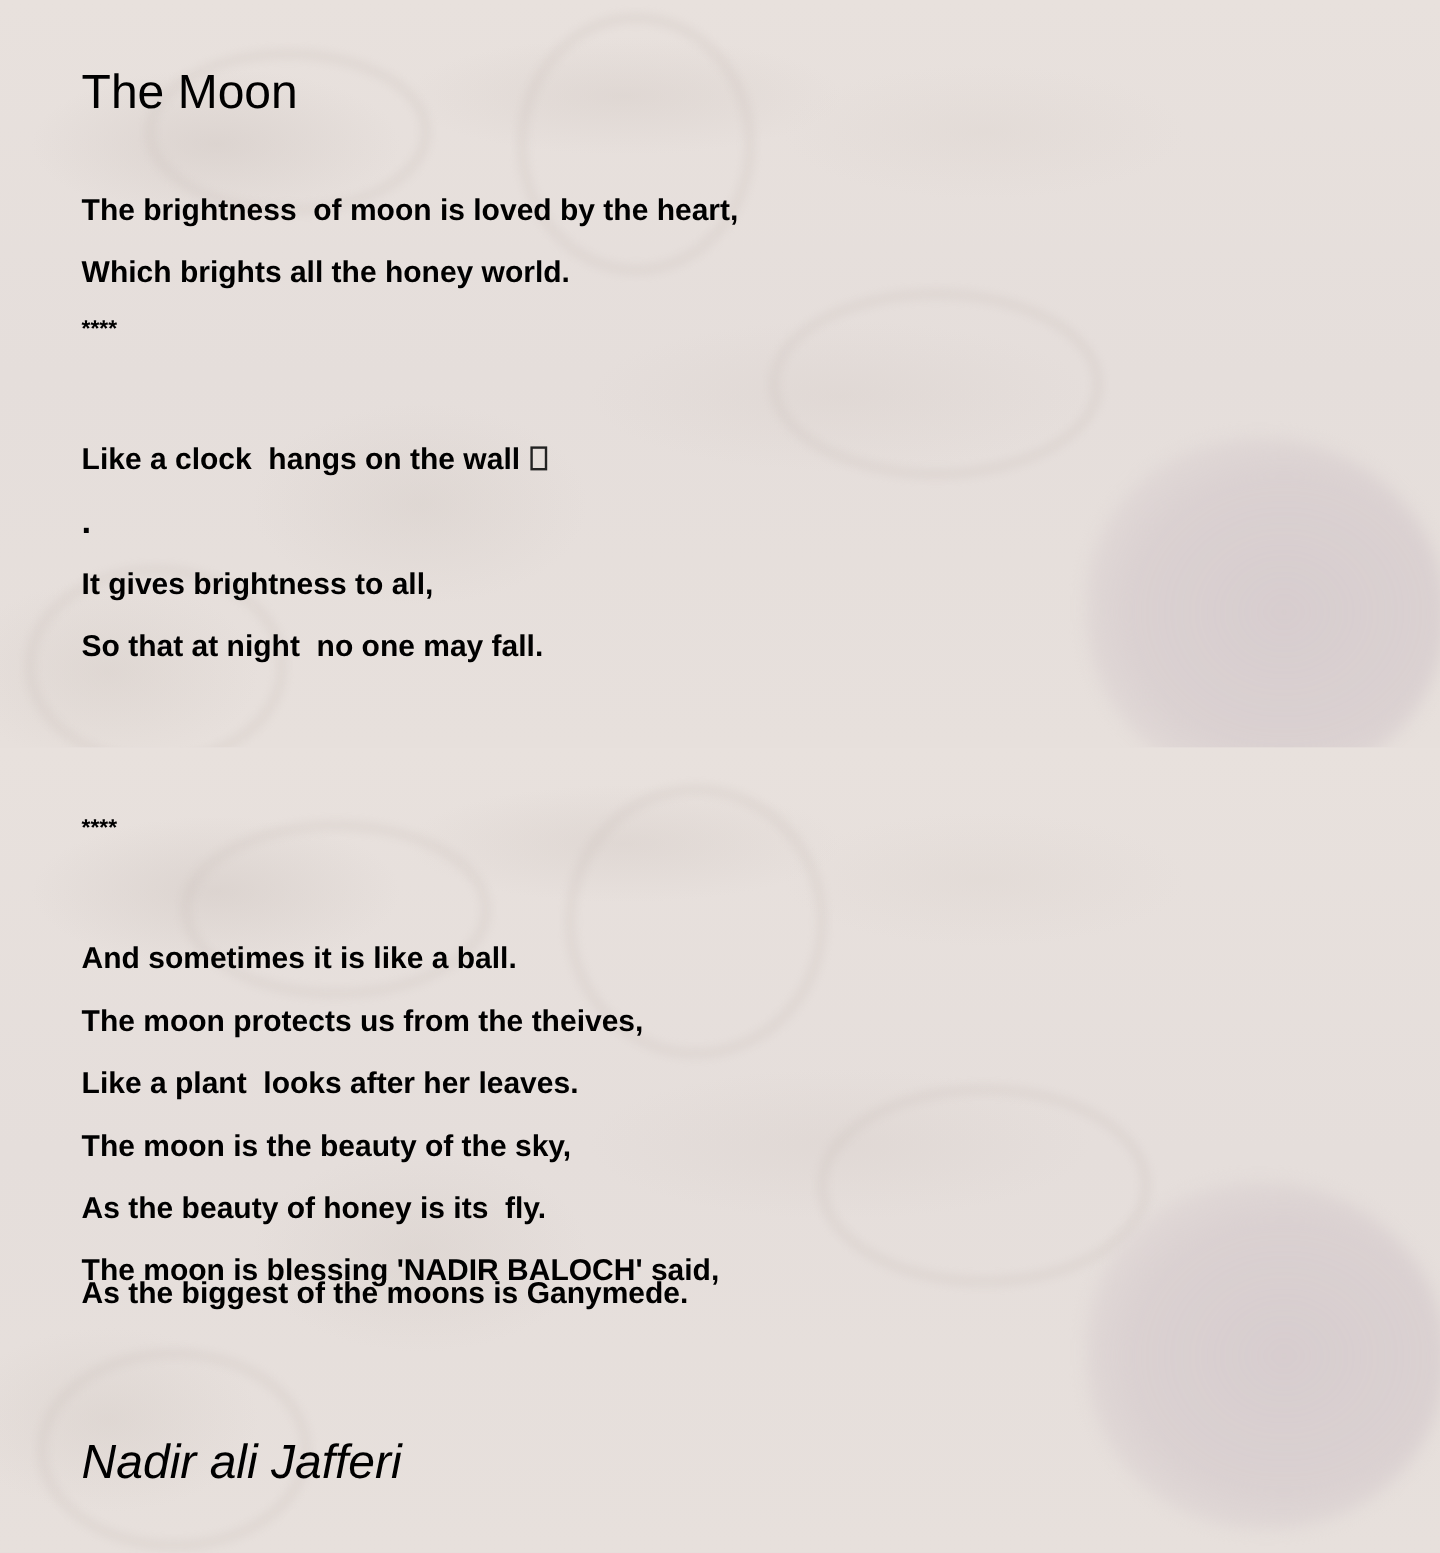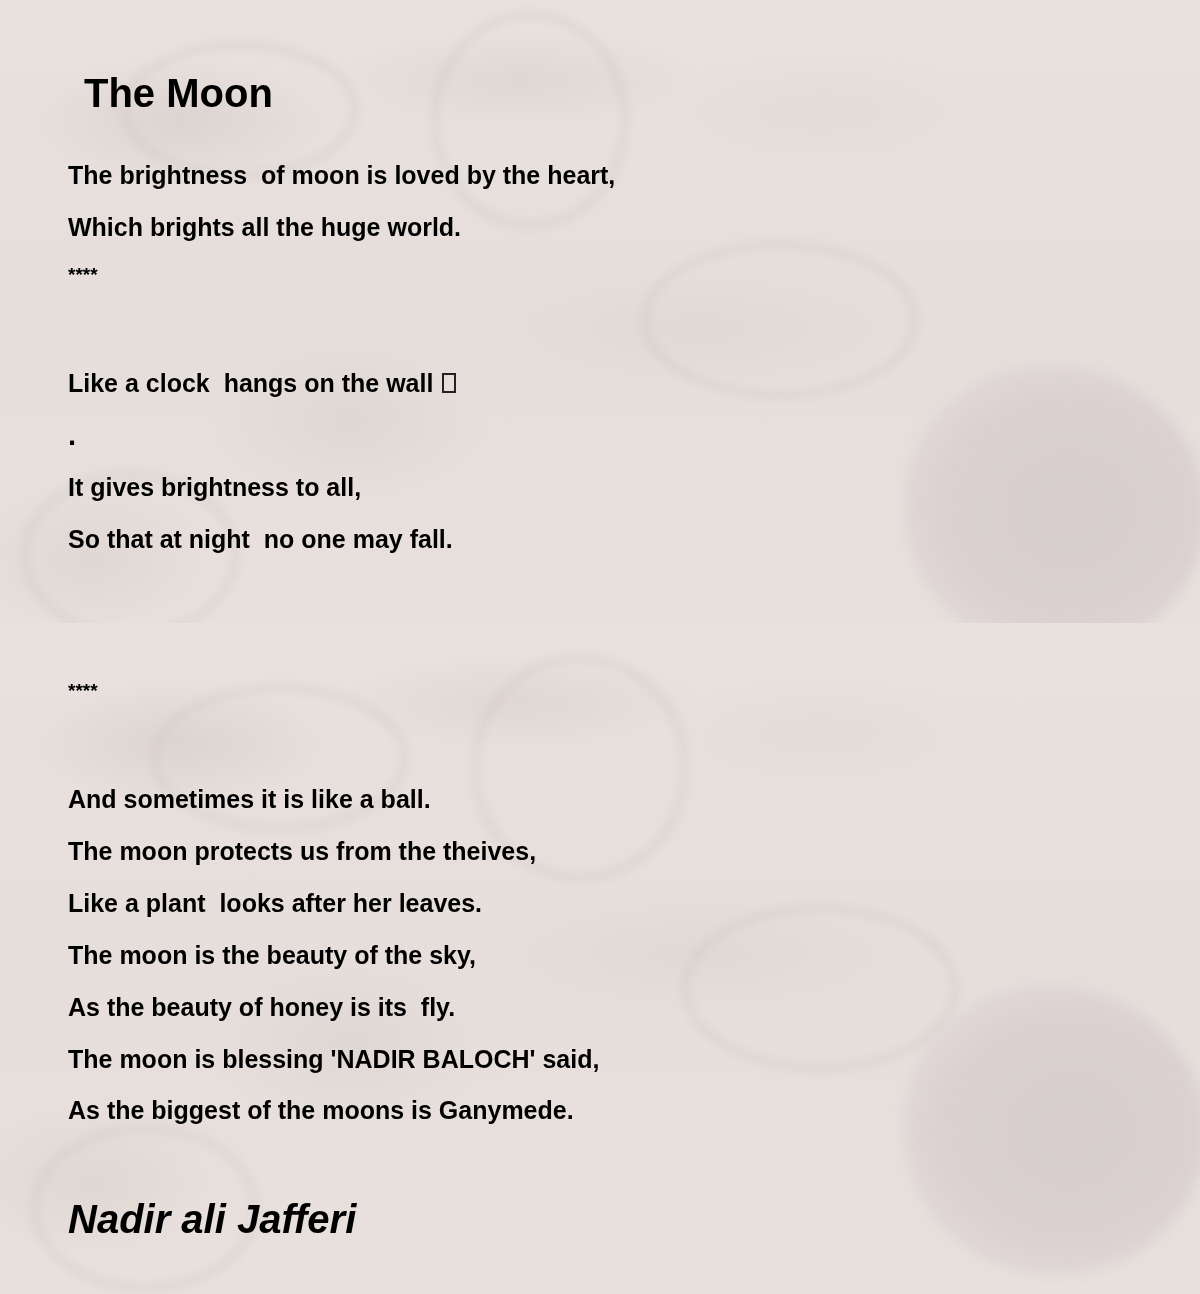--- a/index.html
+++ b/index.html
@@ -52,23 +52,23 @@
       position: absolute;
       left: 0;
       top: 0;
       width: 1200px;
       height: 1294px;
     }
     .title {
       position: absolute;
       left: 68px;
       top: 52px;
-      margin: 16px;
+      margin: 0;
       font-size: 40px;
-      font-weight: bold;
+      font-weight: normal;
       line-height: 50px;
       letter-spacing: 0px;
     }
     .line {
       position: absolute;
       left: 68px;
       margin: 0;
       font-size: 25px;
       font-weight: bold;
       line-height: 36px;
@@ -90,21 +90,21 @@
       margin-left: 2px;
       box-sizing: border-box;
     }
     .author {
       position: absolute;
       left: 68px;
       top: 1195px;
       margin: 0;
       font-size: 40px;
       font-style: italic;
-      font-weight: bold;
+      font-weight: normal;
       line-height: 48px;
     }
   </style>
 </head>
 <body>
 
 <div class="bg-tile top">
   <div class="swirl" style="left:120px;top:40px;width:220px;height:120px;"></div>
   <div class="swirl" style="left:430px;top:10px;width:180px;height:200px;"></div>
   <div class="swirl" style="left:640px;top:240px;width:260px;height:140px;"></div>
@@ -116,30 +116,30 @@
   <div class="swirl" style="left:470px;top:30px;width:200px;height:210px;"></div>
   <div class="swirl" style="left:680px;top:280px;width:260px;height:150px;"></div>
   <div class="swirl" style="left:30px;top:500px;width:210px;height:150px;"></div>
 </div>
 <div class="blob b2"></div>
 
 <div class="content">
   <h1 class="title">The Moon</h1>
 
   <p class="line" style="top:157px;">The brightness  of moon is loved by the heart,</p>
-  <p class="line" style="top:209px;">Which brights all the huge world.</p>
+  <p class="line" style="top:209px;">Which brights all the honey world.</p>
   <p class="line sep" style="top:263px;">****</p>
   <p class="line" style="top:365px;"><span>Like a clock  hangs on the wall </span><span class="glyph-box"></span></p>
   <p class="line dot" style="top:417px;">.</p>
   <p class="line" style="top:469px;">It gives brightness to all,</p>
   <p class="line" style="top:521px;">So that at night  no one may fall.</p>
 
   <p class="line sep" style="top:679px;">****</p>
   <p class="line" style="top:781px;">And sometimes it is like a ball.</p>
   <p class="line" style="top:833px;">The moon protects us from the theives,</p>
   <p class="line" style="top:885px;">Like a plant  looks after her leaves.</p>
   <p class="line" style="top:937px;">The moon is the beauty of the sky,</p>
   <p class="line" style="top:1041px;">The moon is blessing 'NADIR BALOCH' said,</p>
   <p class="line" style="top:989px;">As the beauty of honey is its  fly.</p>
-  <p class="line" style="top:1092px;">As the biggest of the moons is Ganymede.</p>
+  <p class="line" style="top:1060px;">As the biggest of the moons is Ganymede.</p>
 
   <p class="author">Nadir ali Jafferi</p>
 </div>
 
 </body></html>

